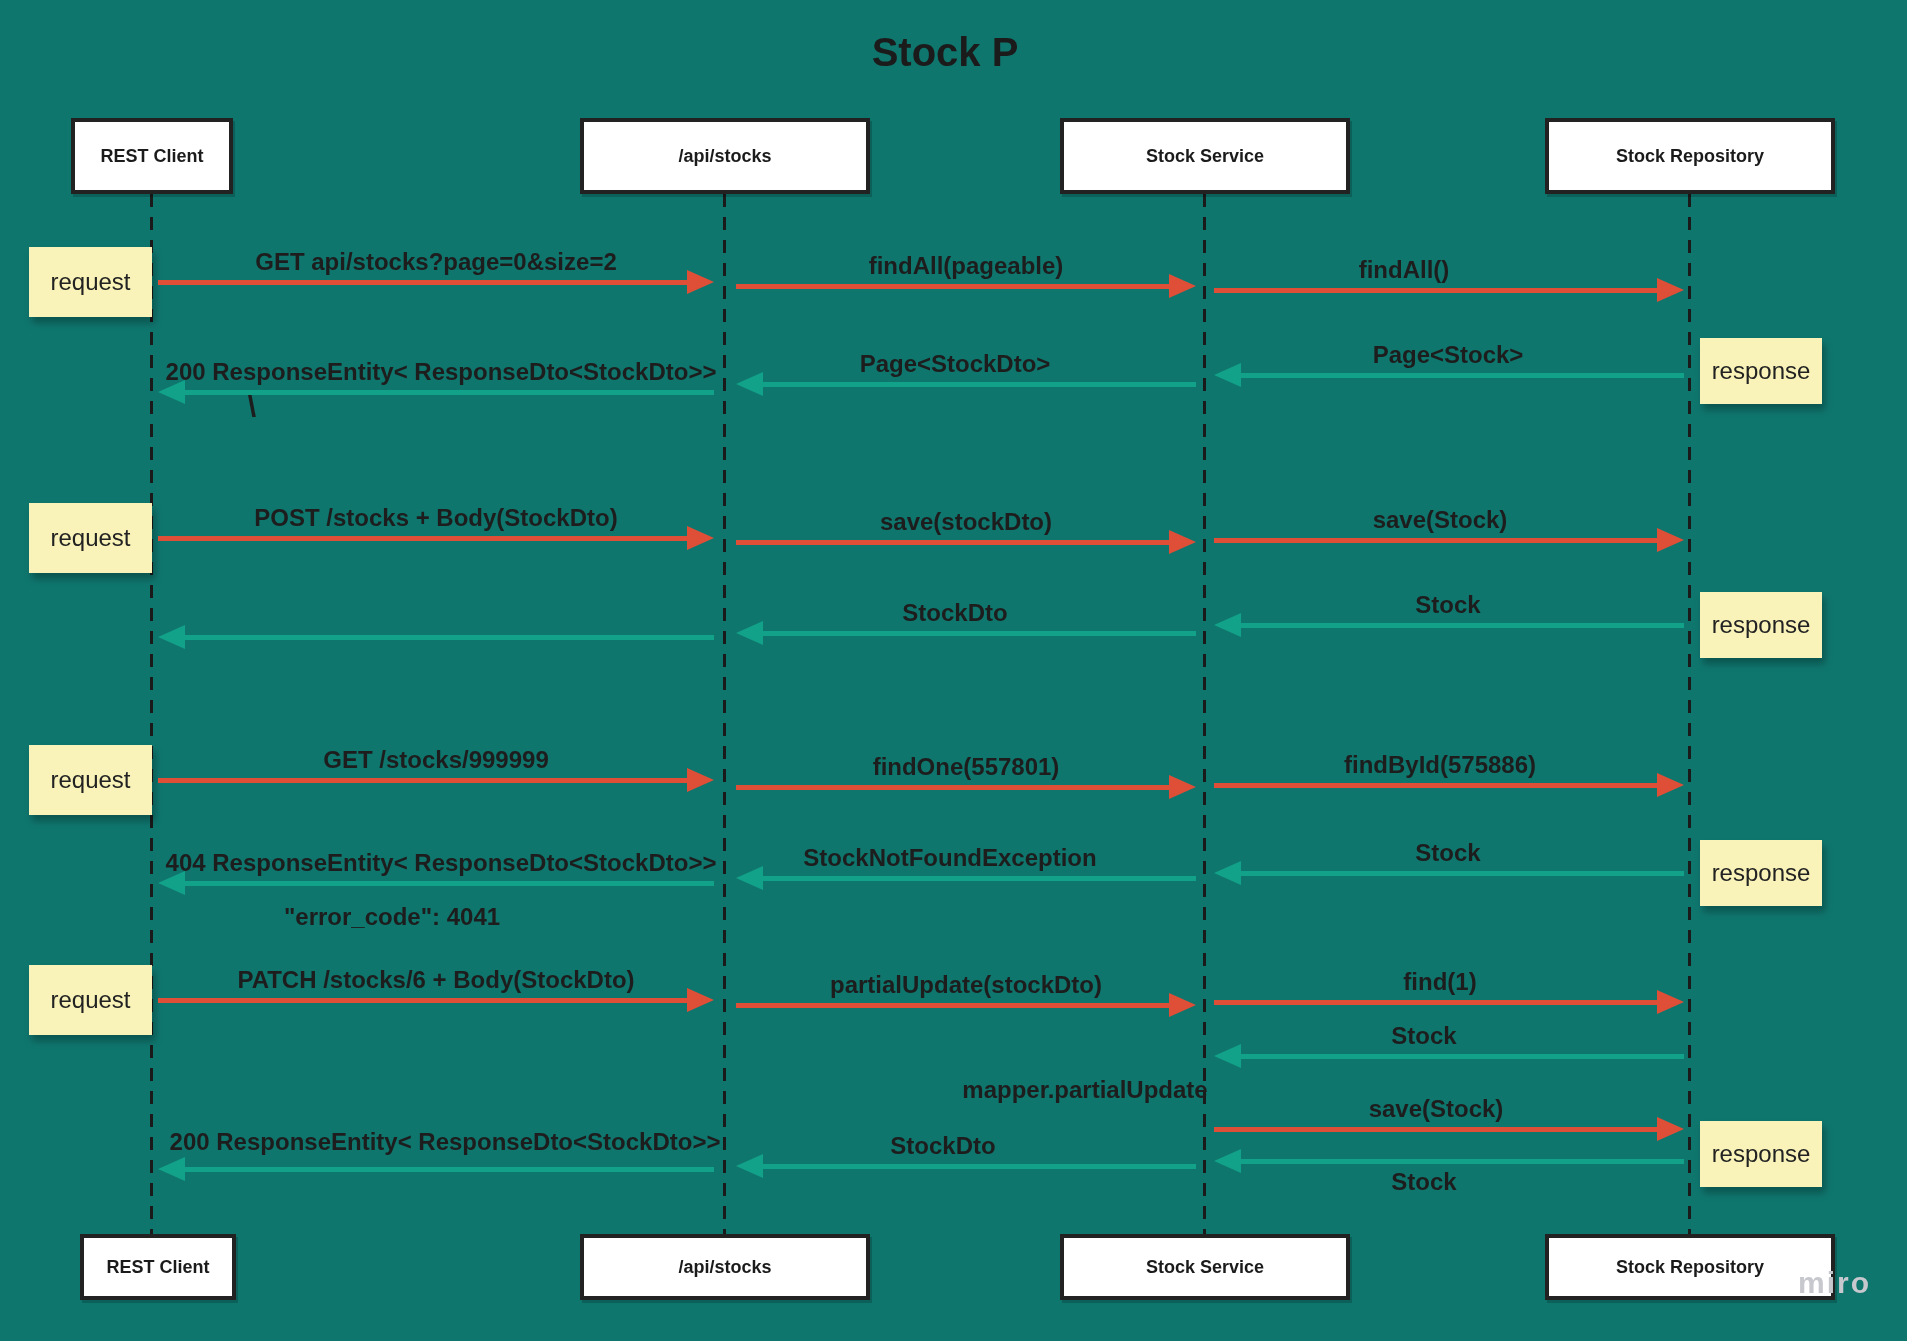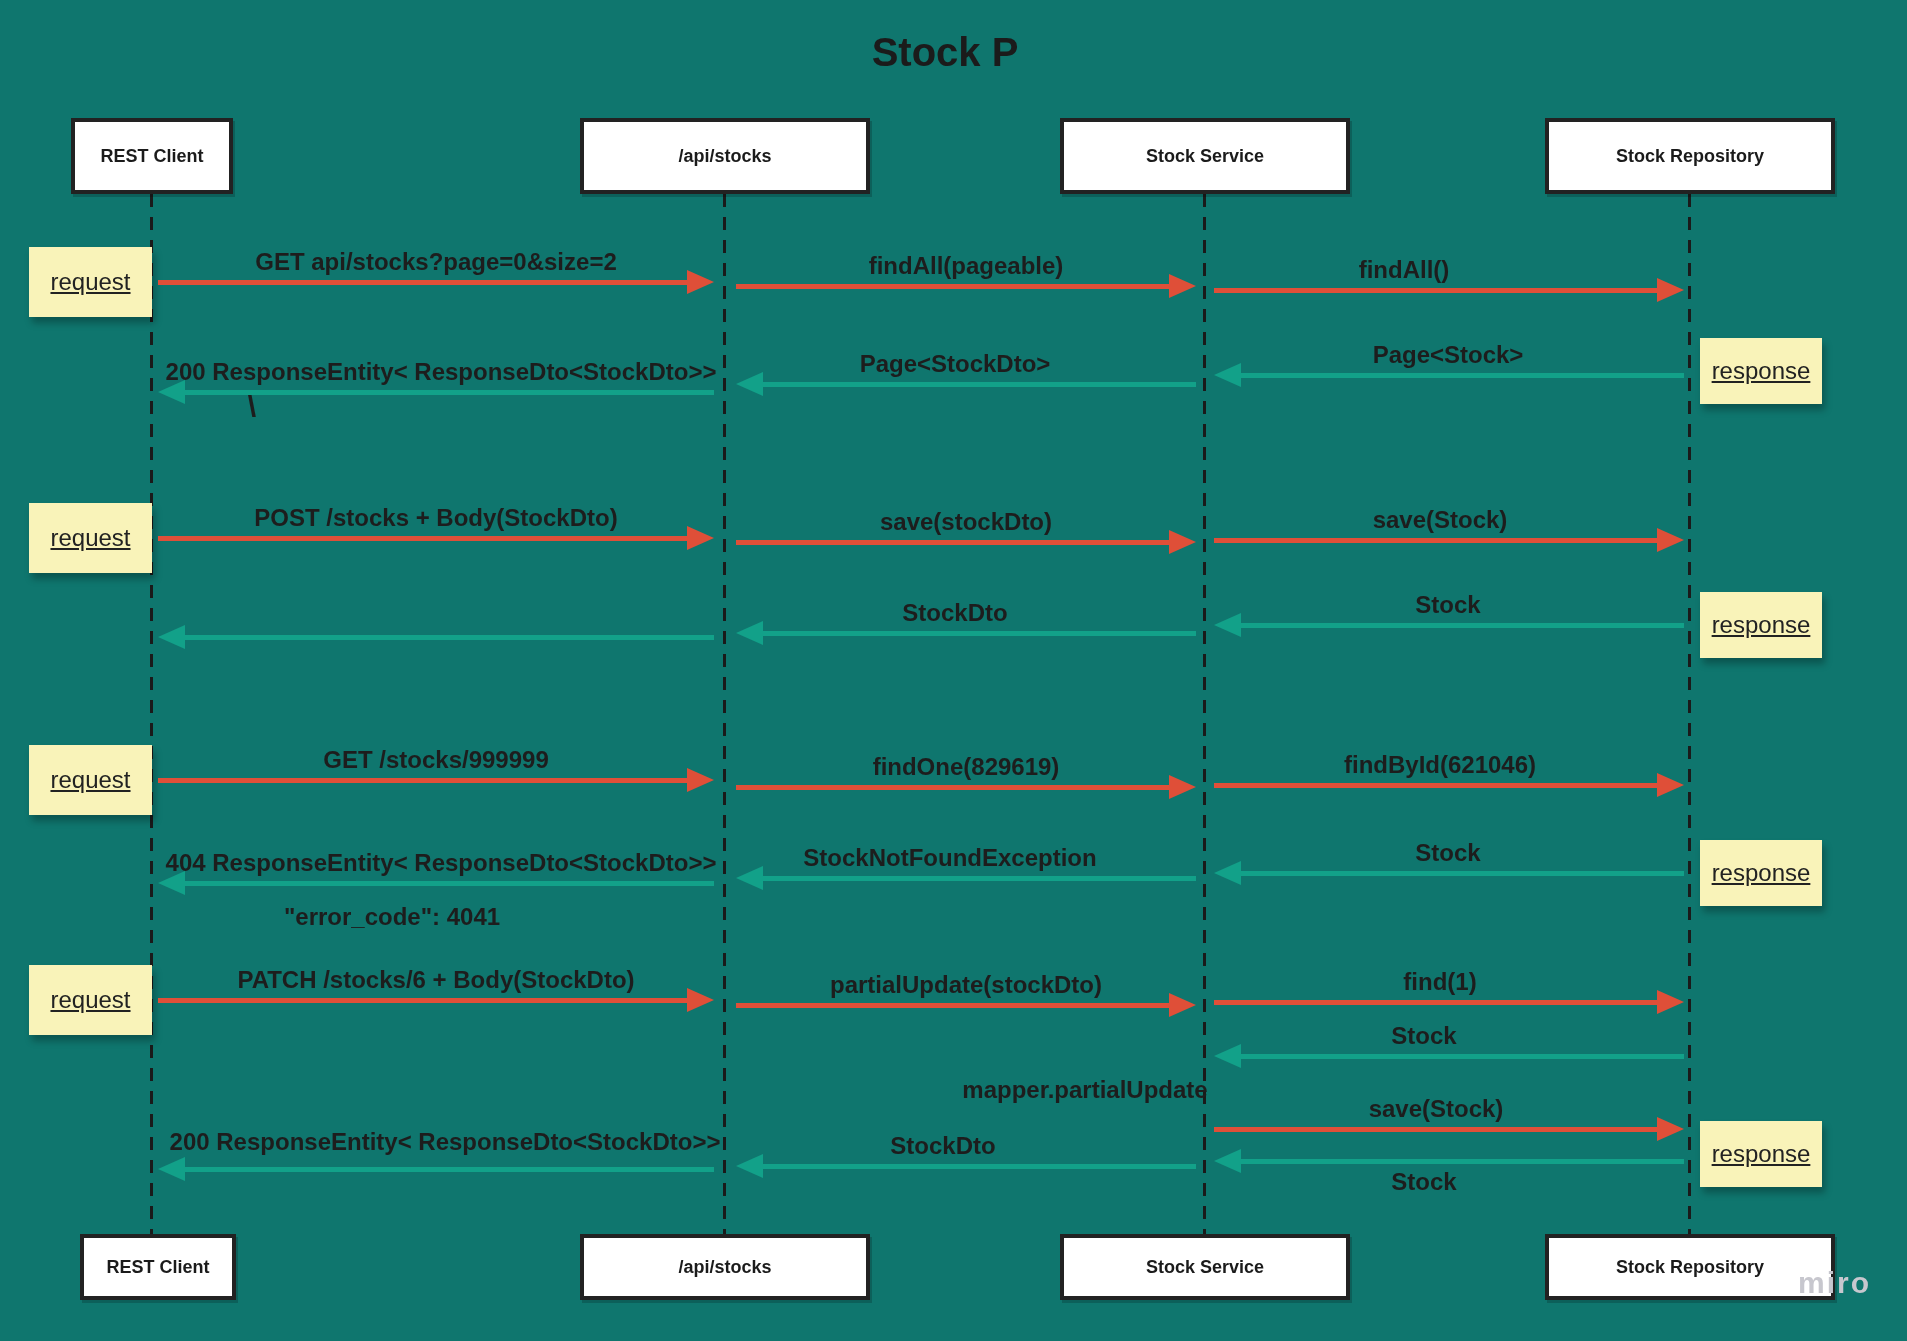--- a/index.html
+++ b/index.html
@@ -34,21 +34,20 @@
   .msg.res.left  .head{border-right:27px solid var(--res-color,#12A189);}
   .lbl{
     position:absolute;transform:translateX(-50%);
     font-size:24px;font-weight:700;white-space:nowrap;color:#1d1d1d;text-align:center;
   }
   .note{
     position:absolute;background:var(--note-bg,#F9F3B9);
     display:flex;align-items:center;justify-content:center;
     font-size:24px;font-weight:400;color:#222222;
     box-shadow:3px 6px 7px rgba(0,0,0,0.28);
-    text-decoration:underline;
   }
   .watermark{
     position:absolute;font-size:30px;font-weight:700;color:#c7c7ce;letter-spacing:2px;
   }
 </style>
 </head>
 <body>
 
 <div class="canvas">
 
@@ -167,27 +166,27 @@
   <div class="msg req right" style="left:158px;top:780px;width:556px;">
       <div class="shaft"></div>
       <div class="head"></div>
     </div>
   <div class="lbl" style="left:436px;top:746px;">GET /stocks/999999</div>
 
   <div class="msg req right" style="left:736px;top:787px;width:460px;">
       <div class="shaft"></div>
       <div class="head"></div>
     </div>
-  <div class="lbl" style="left:966px;top:753px;">findOne(829619)</div>
+  <div class="lbl" style="left:966px;top:753px;">findOne(557801)</div>
 
   <div class="msg req right" style="left:1214px;top:785px;width:470px;">
       <div class="shaft"></div>
       <div class="head"></div>
     </div>
-  <div class="lbl" style="left:1440px;top:751px;">findById(621046)</div>
+  <div class="lbl" style="left:1440px;top:751px;">findById(575886)</div>
 
   <div class="note" style="left:1700px;top:840px;width:122px;height:66px;">
       <span>response</span>
     </div>
 
   <div class="msg res left" style="left:1214px;top:873px;width:470px;">
       <div class="shaft"></div>
       <div class="head"></div>
     </div>
   <div class="lbl" style="left:1448px;top:839px;">Stock</div>

